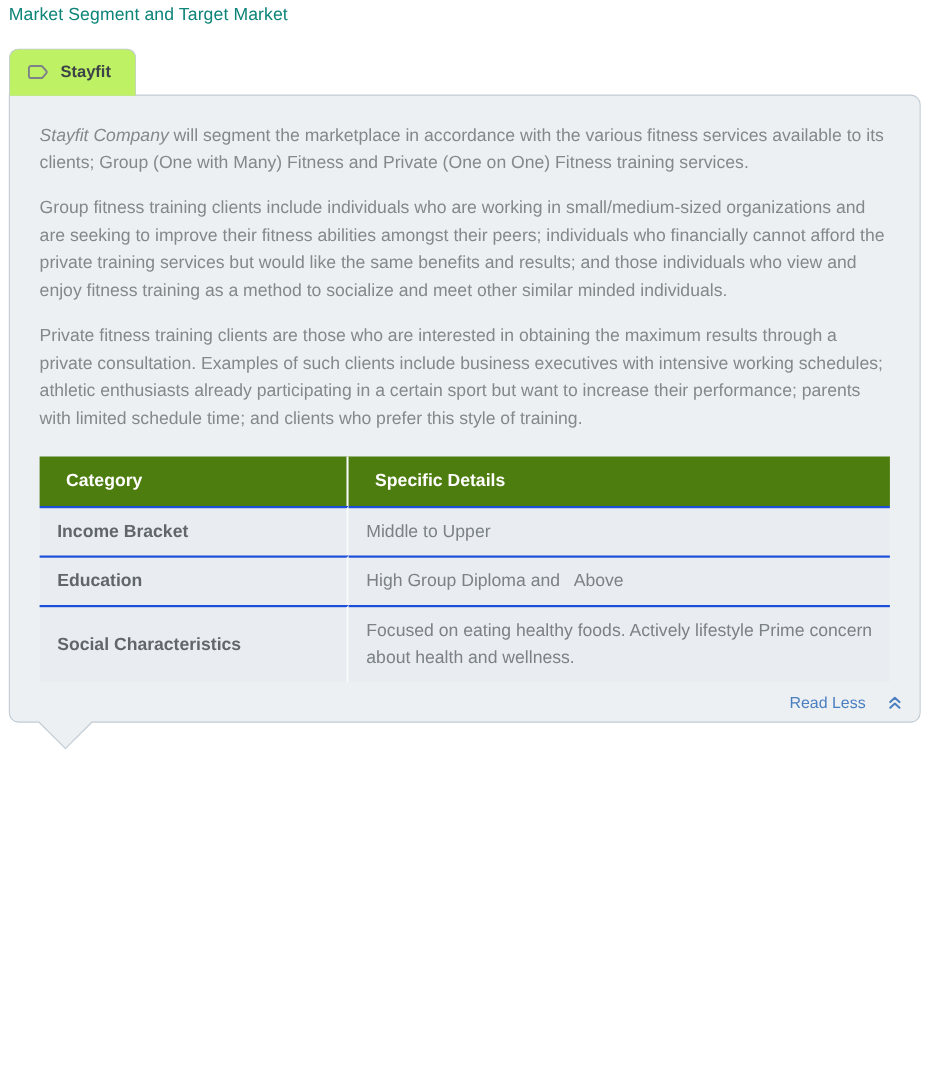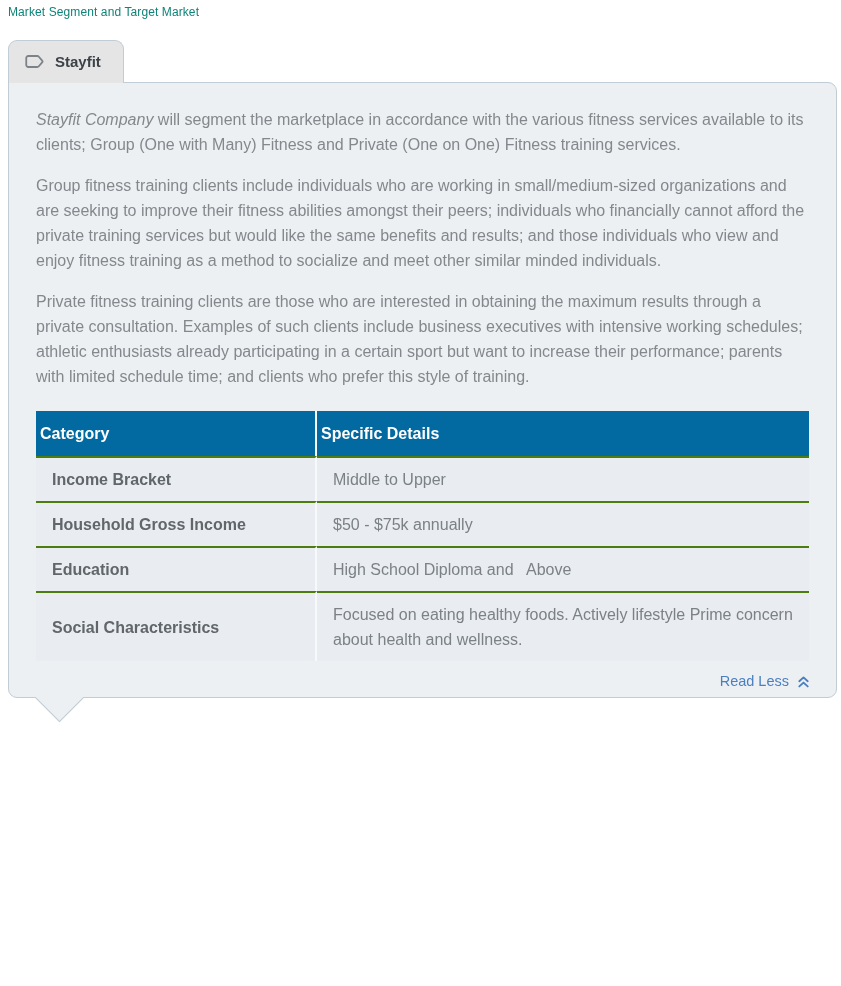--- a/index.html
+++ b/index.html
@@ -9,36 +9,36 @@
     font-family: "Liberation Sans", sans-serif;
   }
   body {
     width: 841px;
     min-height: 986px;
     position: relative;
   }
   
   .page-title {
     margin: 5px 0 0 8px;
-    font-size: 12px;
+    font-size: 16px;
     font-weight: normal;
     color: #0d8478;
     letter-spacing: 0.1px;
   }
   
   .tab {
     display: flex;
     align-items: center;
     width: 116px;
     height: 43px;
     margin: 21px 0 -1px 8px;
     padding: 0 0 1px 16px;
     position: relative;
     z-index: 2;
-    background: #e5e5e5;
+    background: #bef264;
     border: 1px solid #c2ccd4;
     border-bottom: none;
     border-radius: 9px 9px 0 0;
     cursor: pointer;
   }
   .tab .tag-icon svg { display: block; }
   .tab-label {
     font-size: 15px;
     font-weight: bold;
     color: #3c4247;
@@ -69,49 +69,49 @@
     margin-top: 22px;
     font-size: 16px;
   }
   .market-table th, .market-table td {
     text-align: left;
     line-height: 25px;
     padding: 9px 16px;
     vertical-align: middle;
   }
   .market-table thead th {
-    background: #0369a1;
+    background: #4d7c0f;
     color: #ffffff;
     font-weight: bold;
-    padding: 10px 4px;
+    padding: 10px 24px;
   }
   .market-table thead th:first-child { width: 281px; }
   .market-table th:first-child { border-right: 2px solid #f7f9fa; }
   .market-table tbody th, .market-table tbody td {
     background: #e9edf1;
-    border-top: 2px solid #4d7c0f;
+    border-top: 2px solid #1d4ed8;
   }
   .market-table tbody th {
     font-weight: bold;
     color: #61666b;
   }
   .market-table tbody td {
     color: #7b8185;
     white-space: pre-wrap;
   }
   .market-table tbody tr:nth-child(6) th { vertical-align: top; }
   .market-table tbody tr:nth-child(7) th { vertical-align: bottom; }
   
   .read-less {
     position: absolute;
-    right: 26px;
+    right: 16px;
     bottom: 8px;
     display: flex;
-    align-items: flex-end;
-    gap: 8px;
+    align-items: flex-start;
+    gap: 20px;
     color: #4a7fc0;
     font-size: 14.5px;
     cursor: pointer;
   }
   .read-less svg { display: block; }
   
   .tail {
     position: absolute;
     left: 33px;
     bottom: -18px;
@@ -153,26 +153,22 @@
         <th>Category</th>
         <th>Specific Details</th>
       </tr>
     </thead>
     <tbody>
       <tr>
         <th>Income Bracket</th>
         <td>Middle to Upper</td>
       </tr>
       <tr>
-        <th>Household Gross Income</th>
-        <td>$50 - $75k annually</td>
-      </tr>
-      <tr>
         <th>Education</th>
-        <td>High School Diploma and   Above</td>
+        <td>High Group Diploma and   Above</td>
       </tr>
       <tr>
         <th>Social Characteristics</th>
         <td>Focused on eating healthy foods. Actively lifestyle Prime concern about health and wellness.</td>
       </tr>
     </tbody>
   </table>
 
   <div class="read-less">
     <span>Read Less</span>

